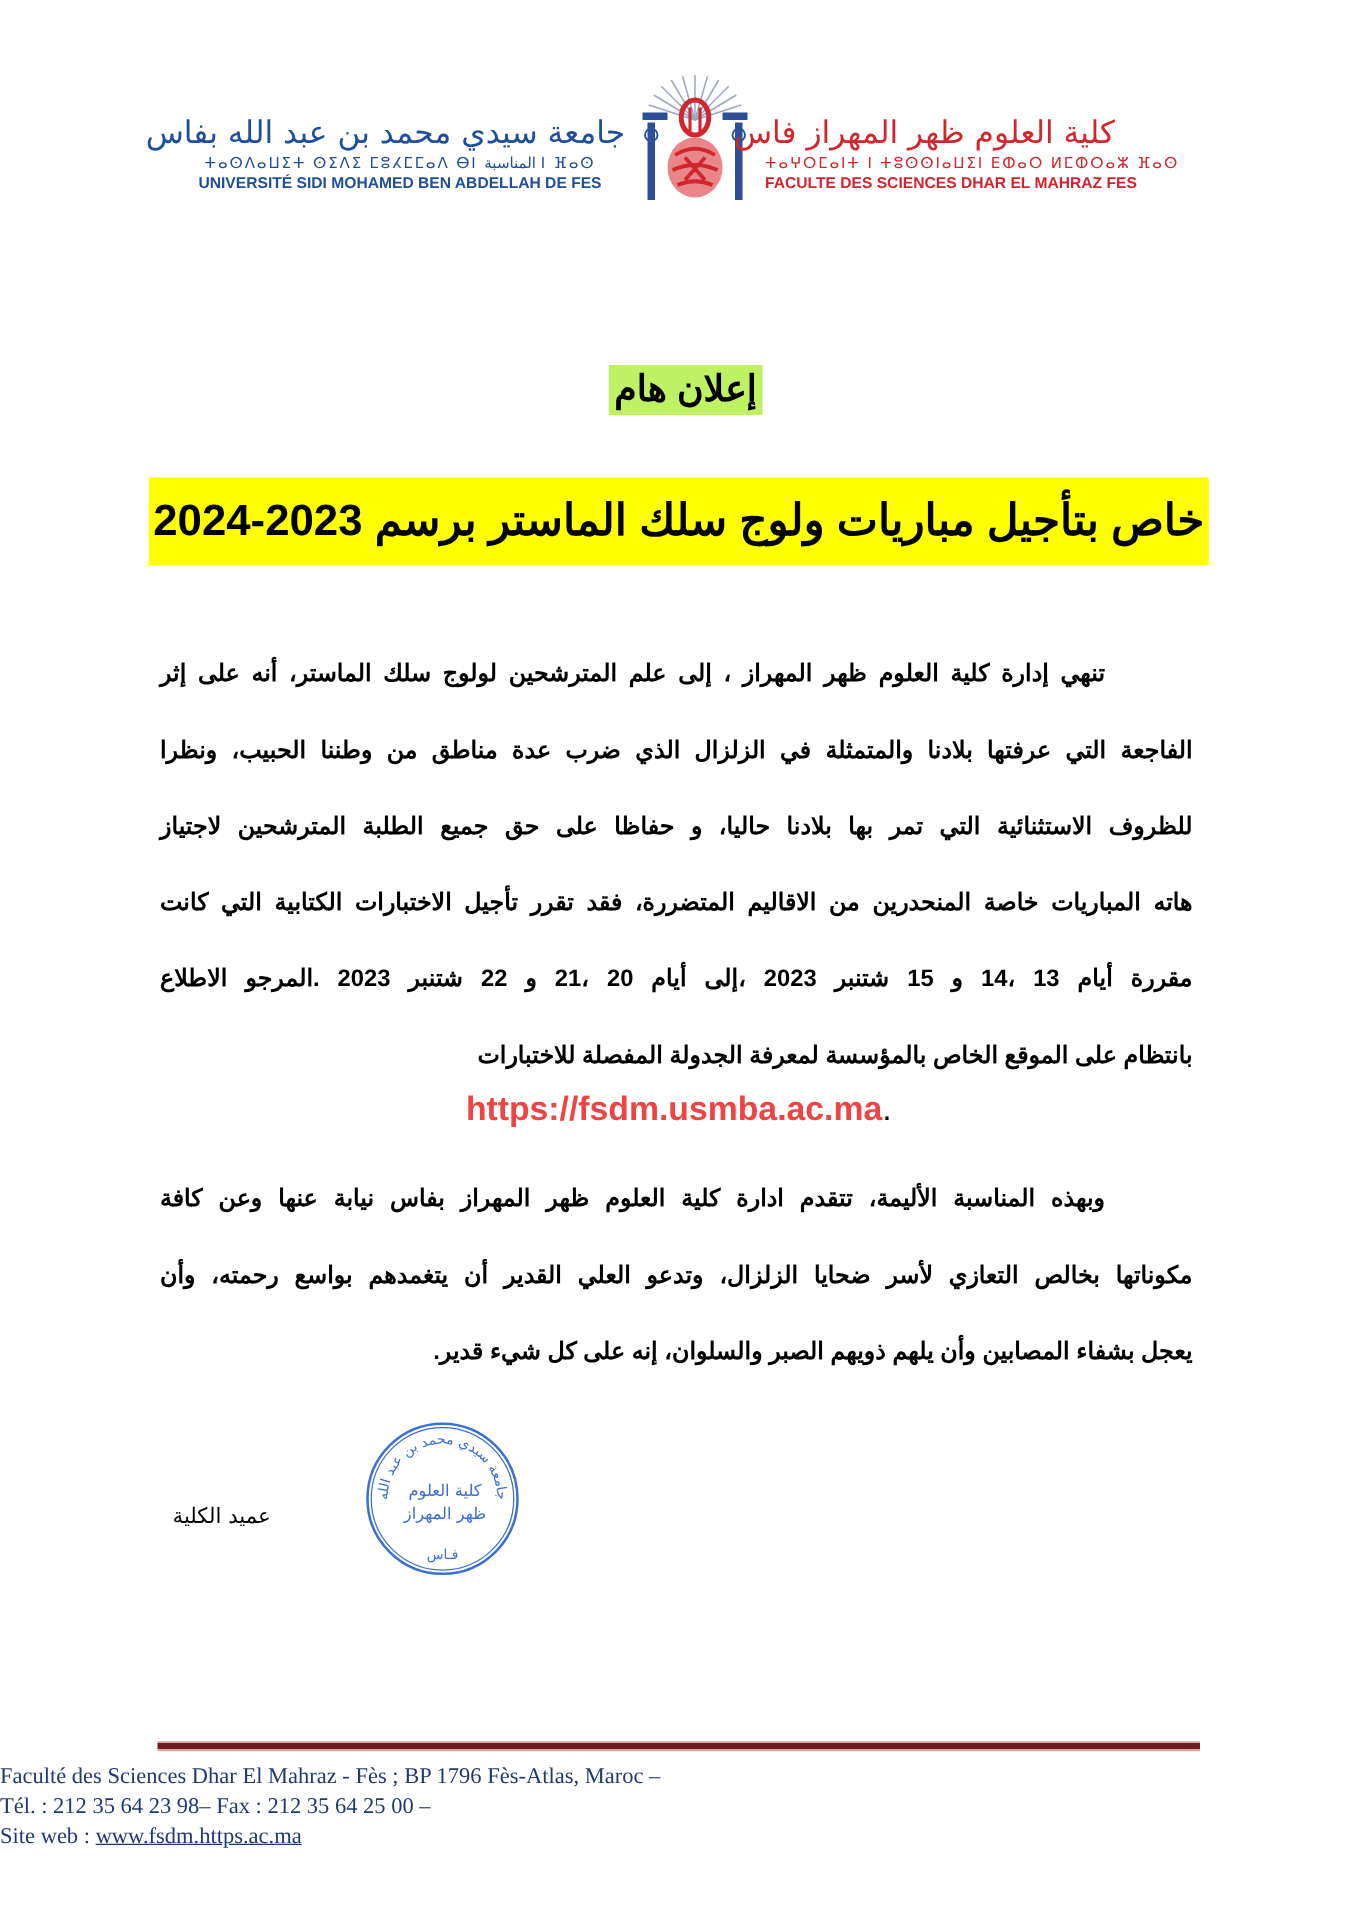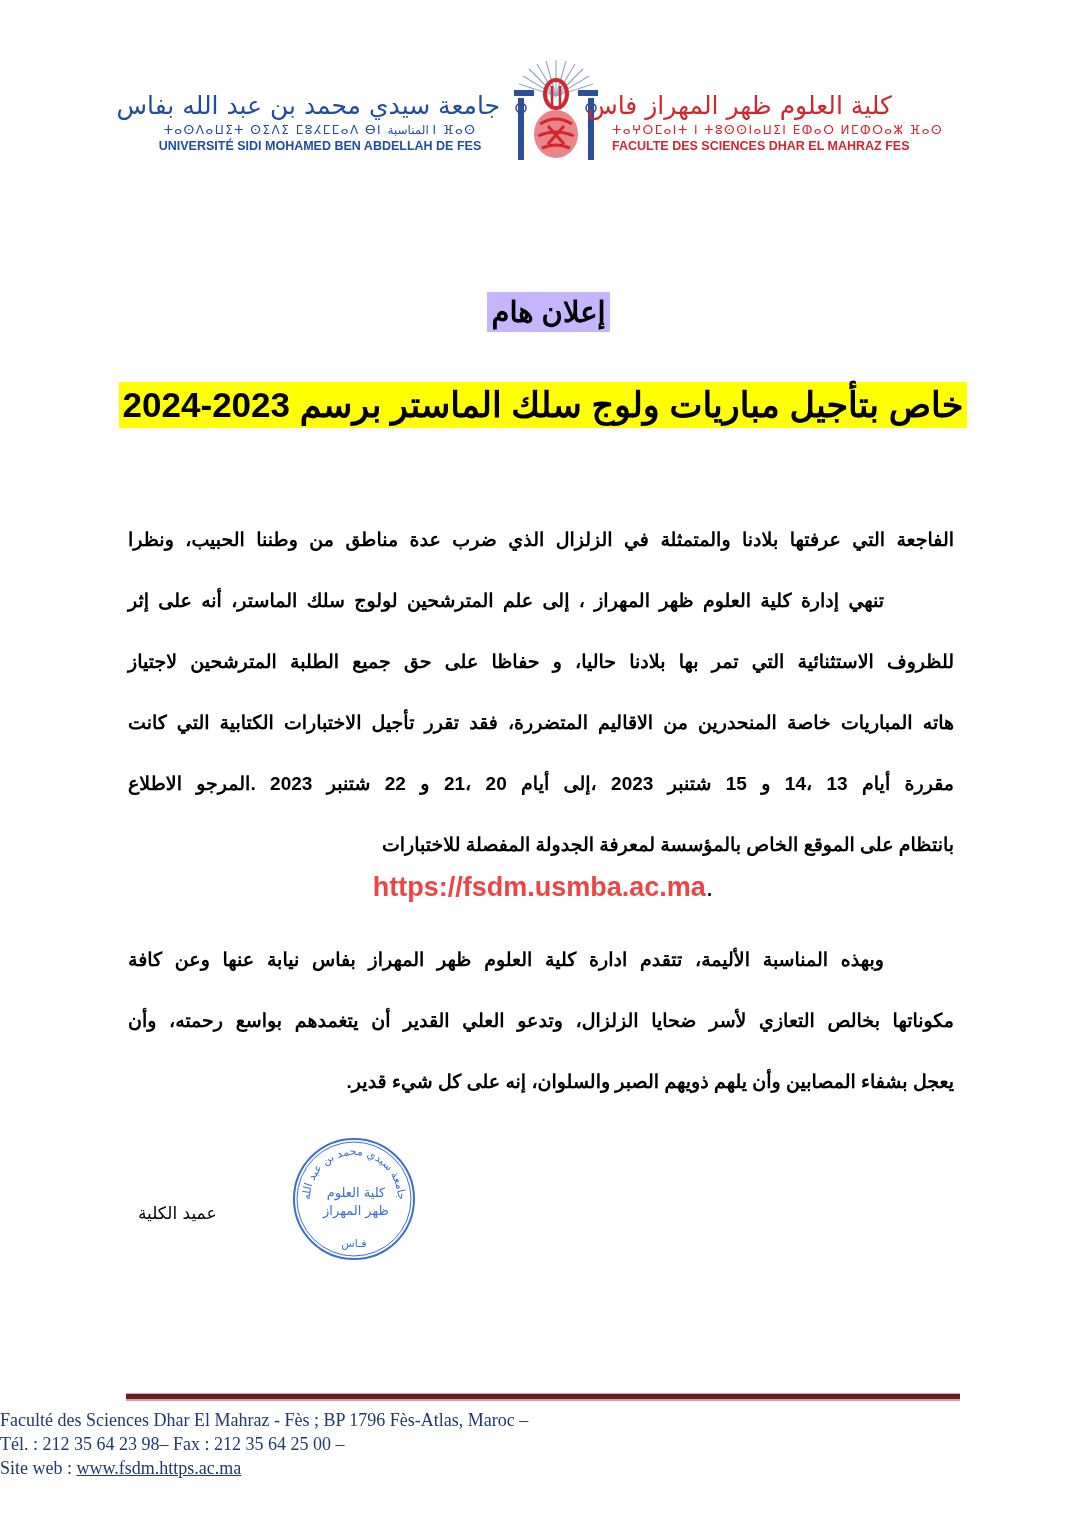--- a/index.html
+++ b/index.html
@@ -14,23 +14,23 @@
 
   .fac-block { position:absolute; left:612px; top:92px; width:330px; text-align:left; }
   .fac-ar { font-family:"DejaVu Sans", sans-serif; color:#d2262e; font-size:25px; line-height:28px; direction:rtl; text-align:right; white-space:nowrap; width:280px; }
   .fac-tif { color:#d2262e; font-size:12px; letter-spacing:1.5px; line-height:16px; white-space:nowrap; font-family:"DejaVu Sans", sans-serif; margin-top:2px;}
   .fac-fr { color:#d2262e; font-size:12.5px; font-weight:bold; line-height:16px; white-space:nowrap; }
 
   .emblem { position:absolute; left:510px; top:56px; width:92px; height:108px; }
 
   
   .title1-wrap { position:absolute; left:0; top:292px; width:1086px; text-align:center; }
-  .title1 { display:inline-block; background:#c4b5fd; font-weight:bold; font-size:29px; line-height:40px; padding:0 4px; direction:rtl;margin-left:11px; }
+  .title1 { display:inline-block; background:#bef264; font-weight:bold; font-size:29px; line-height:40px; padding:0 4px; direction:rtl;margin-left:11px; }
   .title2-wrap { position:absolute; left:0; top:382px; width:1086px; text-align:center; }
-  .title2 { display:inline-block; background:#ffff00; font-weight:bold; font-size:35px; line-height:46px; padding:0 4px; direction:rtl; }
+  .title2 { display:inline-block; background:#ffff00; font-weight:bold; font-size:35px; line-height:46px; padding:12px 4px; direction:rtl; }
 
   
   .body-text { position:absolute; left:128px; width:826px; direction:rtl; text-align:justify; font-weight:bold; font-size:19px; }
   .para1 { top:520px; }
   .para2 { top:940px; }
   .line { display:block; height:61px; line-height:40px; white-space:nowrap; text-align-last:justify; }
   .line.first { padding-right:70px; }
   .line.last { text-align-last:right; }
 
   .url-line { position:absolute; left:0; top:872px; width:1086px; text-align:center; font-size:27px; font-weight:bold; }
@@ -97,22 +97,22 @@
 </div>
 
 <div class="title1-wrap">
   <span class="title1">إعلان هام</span>
 </div>
 <div class="title2-wrap">
   <span class="title2">خاص بتأجيل مباريات ولوج سلك الماستر برسم 2023-2024</span>
 </div>
 
 <div class="body-text para1">
+  <span class="line first">تنهي إدارة كلية العلوم ظهر المهراز ، إلى علم المترشحين لولوج سلك الماستر، أنه على إثر</span>
   <span class="line">الفاجعة التي عرفتها بلادنا والمتمثلة في الزلزال الذي ضرب عدة مناطق من وطننا الحبيب، ونظرا</span>
-  <span class="line first">تنهي إدارة كلية العلوم ظهر المهراز ، إلى علم المترشحين لولوج سلك الماستر، أنه على إثر</span>
   <span class="line">للظروف الاستثنائية التي تمر بها بلادنا حاليا، و حفاظا على حق جميع الطلبة المترشحين لاجتياز</span>
   <span class="line">هاته المباريات خاصة المنحدرين من الاقاليم المتضررة، فقد تقرر تأجيل الاختبارات الكتابية التي كانت</span>
   <span class="line">مقررة أيام 13 ،14 و 15 شتنبر 2023 ،إلى أيام 20 ،21 و 22 شتنبر 2023 .المرجو الاطلاع</span>
   <span class="line last">بانتظام على الموقع الخاص بالمؤسسة لمعرفة الجدولة المفصلة للاختبارات</span>
 </div>
 
 <div class="url-line">
   <a class="url-link">https://fsdm.usmba.ac.ma</a><span class="url-dot">.</span>
 </div>
 

